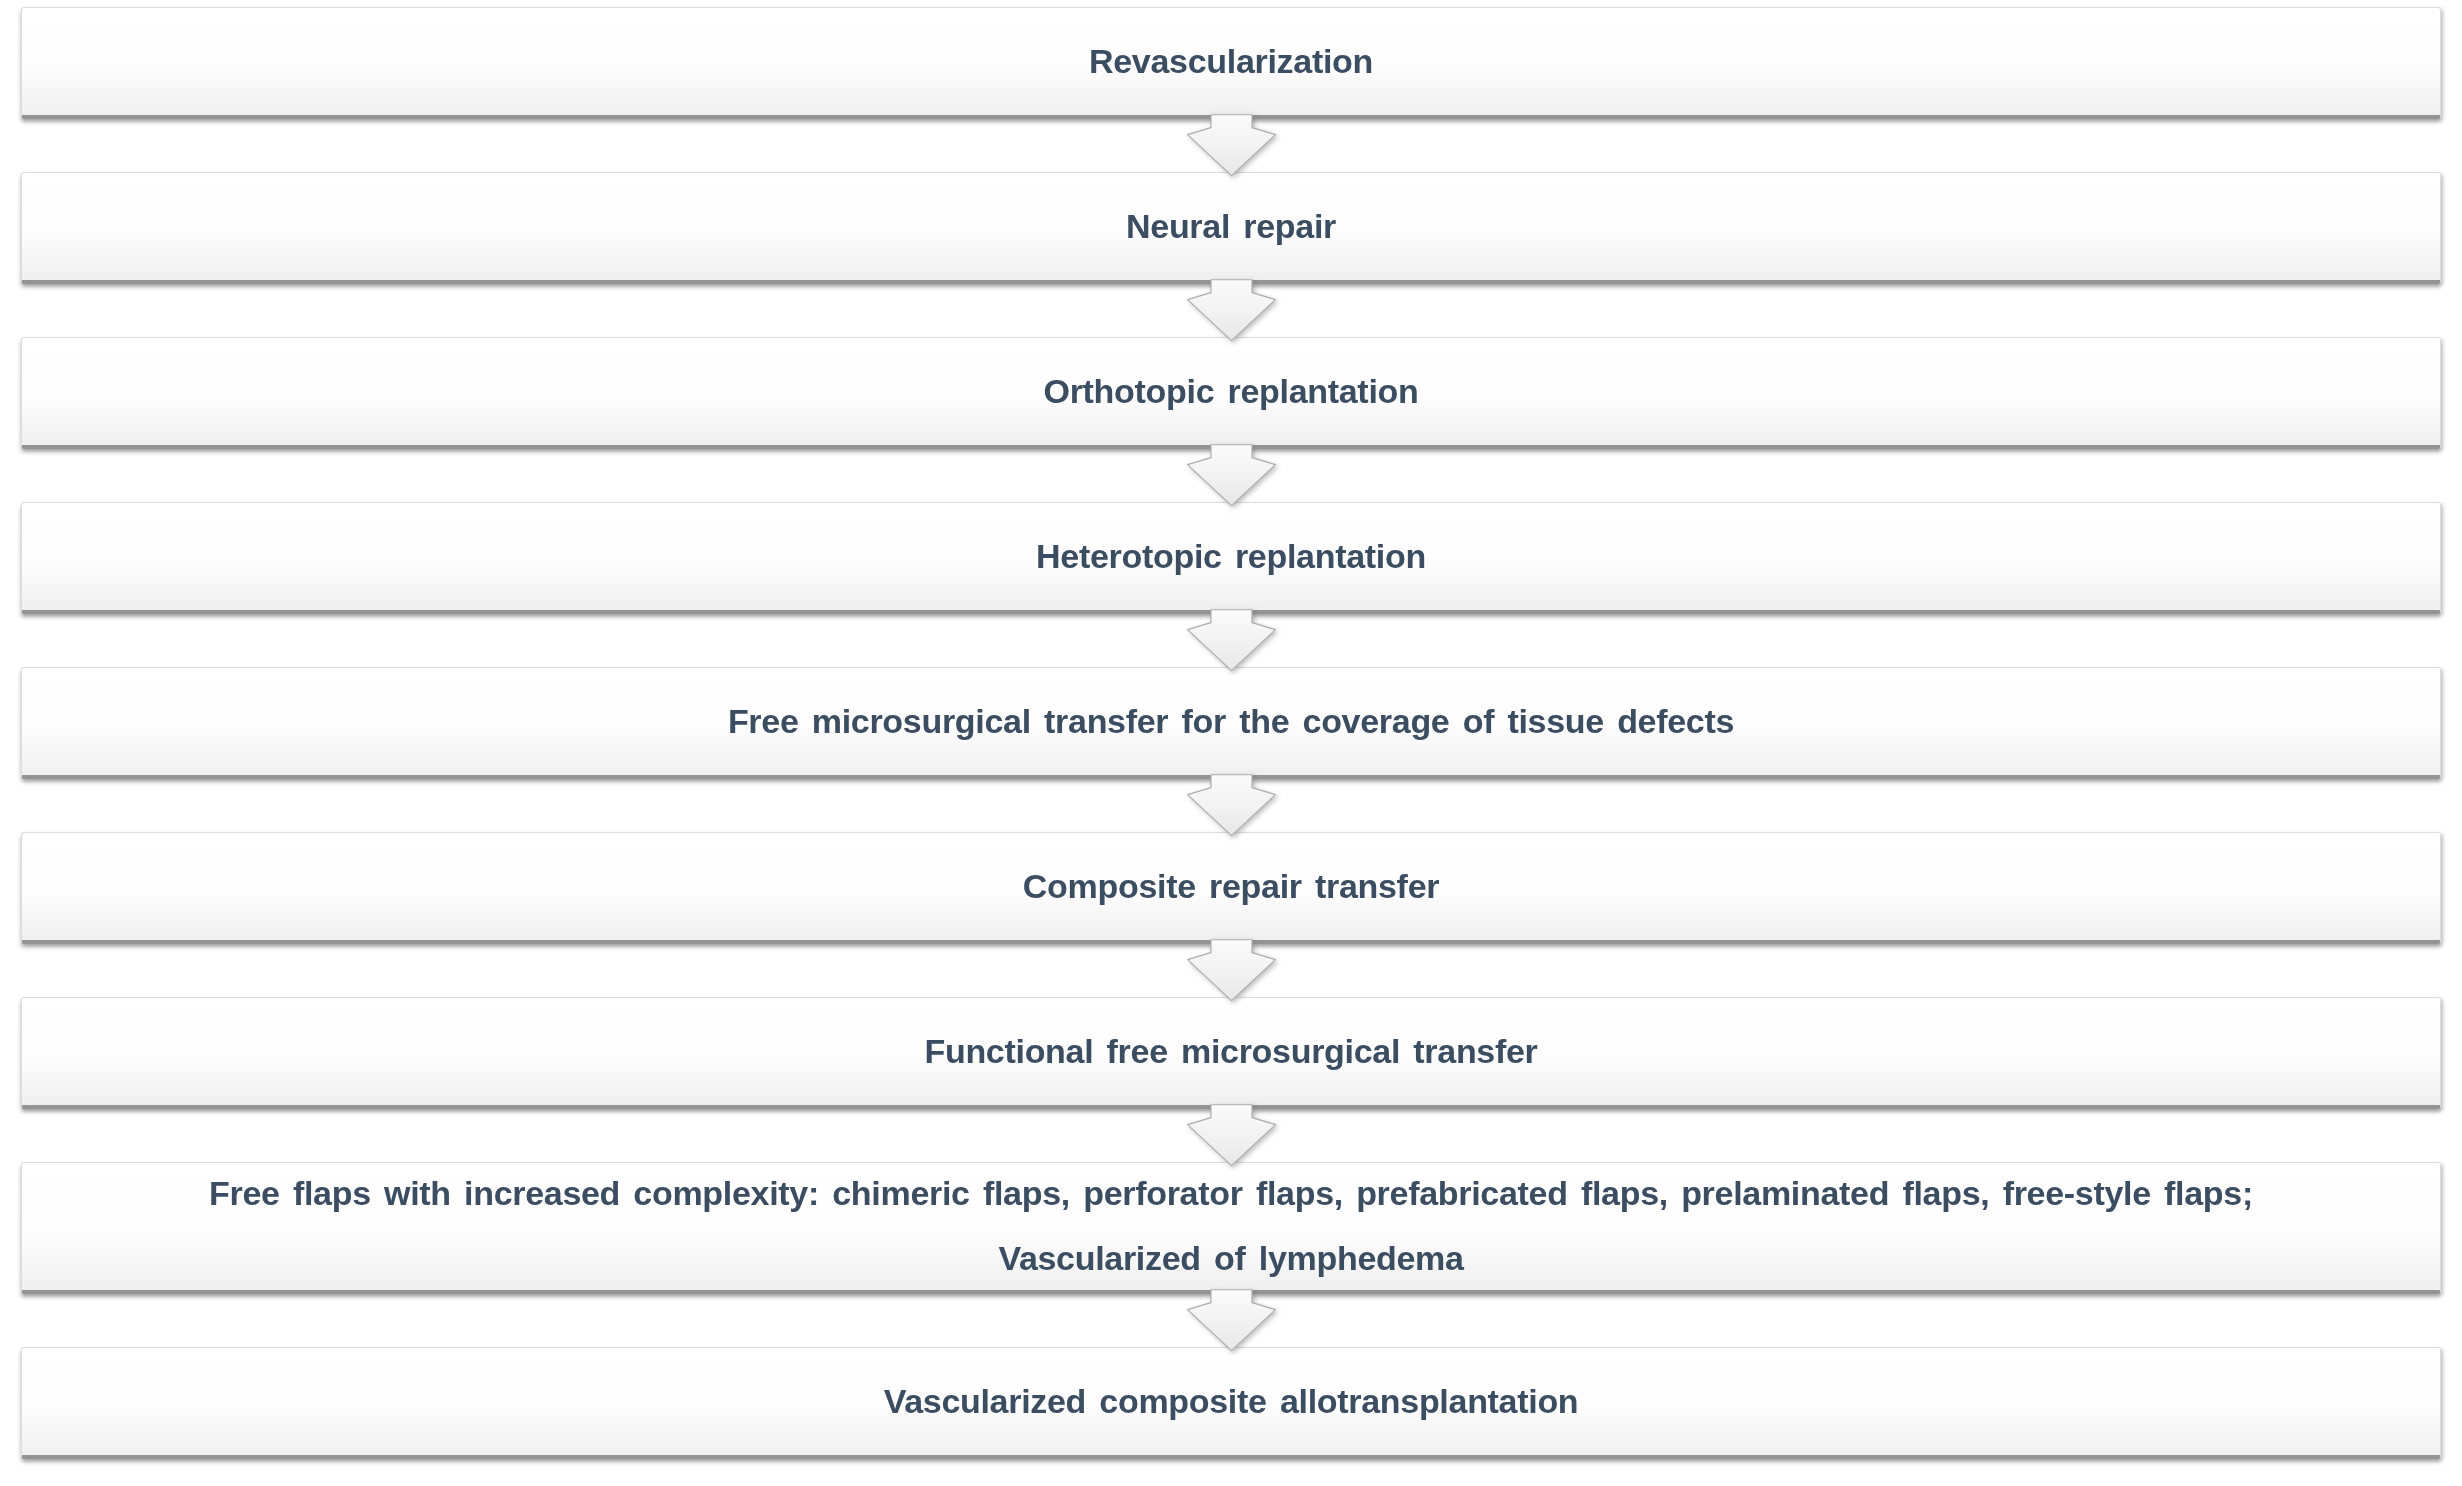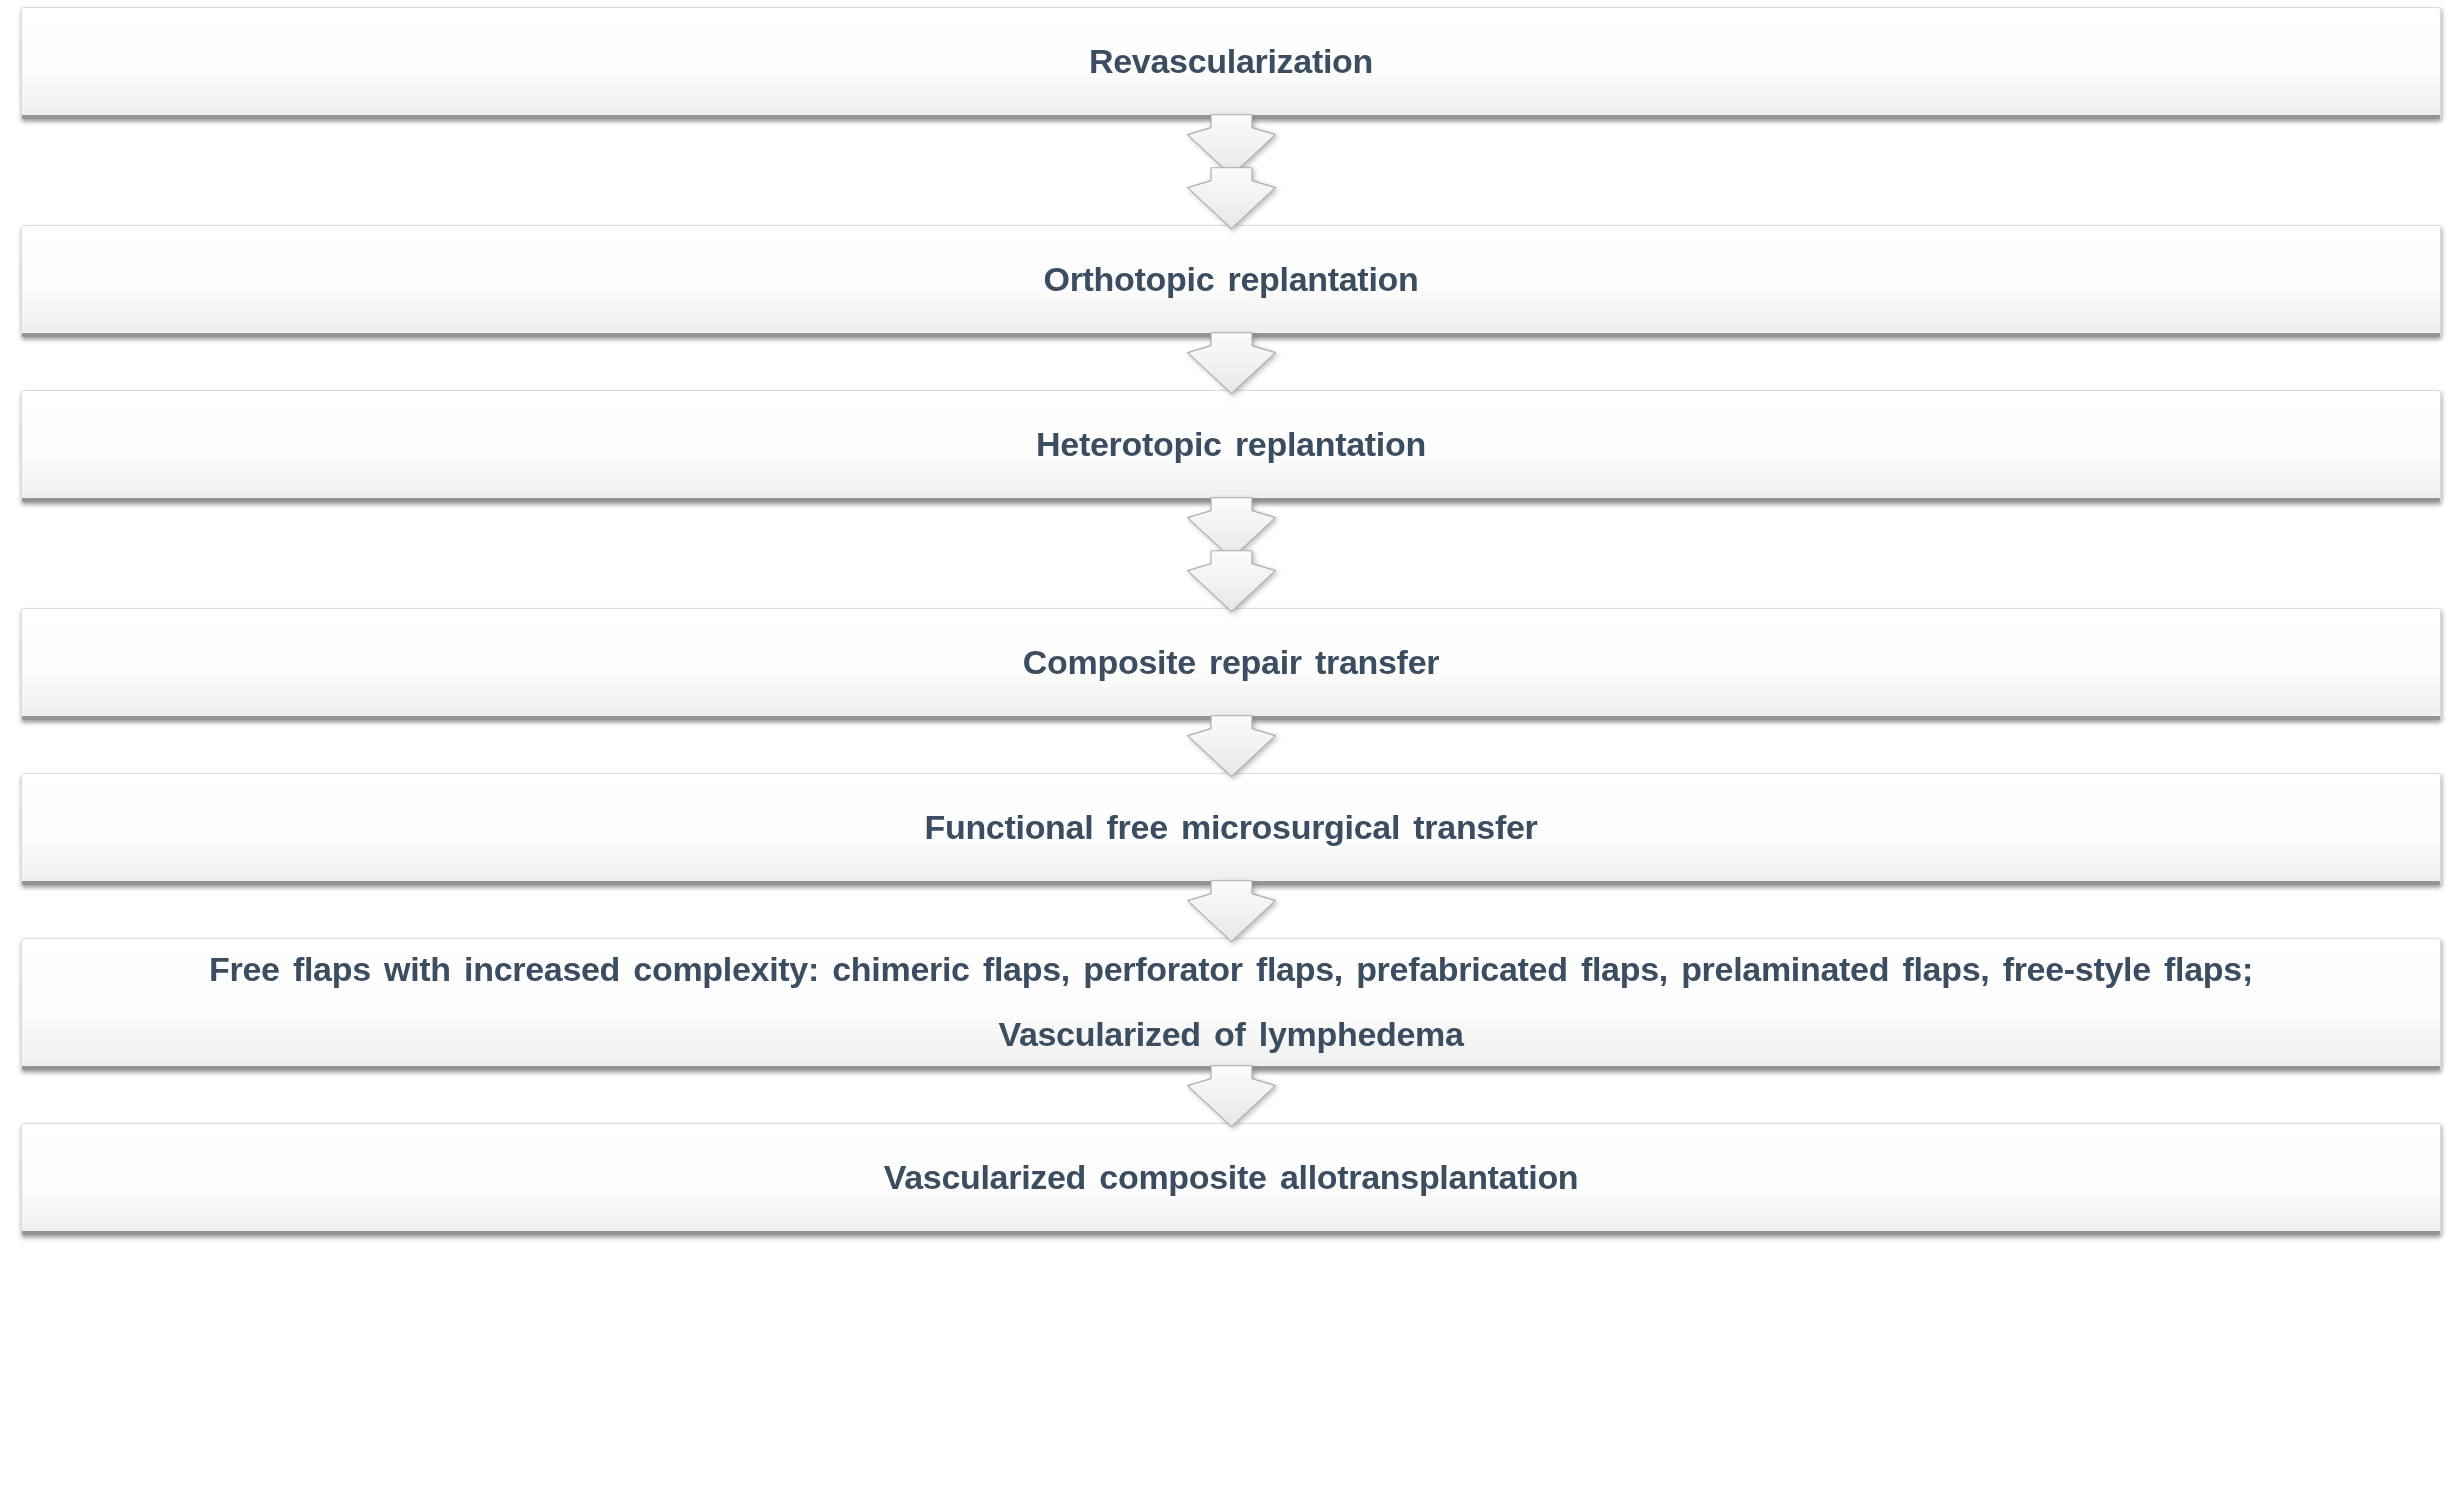--- a/index.html
+++ b/index.html
@@ -92,20 +92,23 @@
   <div class="box">
     <div class="line">Revascularization</div>
   </div>
 
   <div class="arrow-wrap">
     <svg viewBox="0 0 152 107">
         <use href="#arrowShape"></use>
       </svg>
   </div>
 
+  <div class="box">
+    <div class="line">Neural repair</div>
+  </div>
 
   <div class="arrow-wrap">
     <svg viewBox="0 0 152 107">
         <use href="#arrowShape"></use>
       </svg>
   </div>
 
   <div class="box">
     <div class="line">Orthotopic replantation</div>
   </div>
@@ -119,20 +122,23 @@
   <div class="box">
     <div class="line">Heterotopic replantation</div>
   </div>
 
   <div class="arrow-wrap">
     <svg viewBox="0 0 152 107">
         <use href="#arrowShape"></use>
       </svg>
   </div>
 
+  <div class="box">
+    <div class="line">Free microsurgical transfer for the coverage of tissue defects</div>
+  </div>
 
   <div class="arrow-wrap">
     <svg viewBox="0 0 152 107">
         <use href="#arrowShape"></use>
       </svg>
   </div>
 
   <div class="box">
     <div class="line">Composite repair transfer</div>
   </div>

